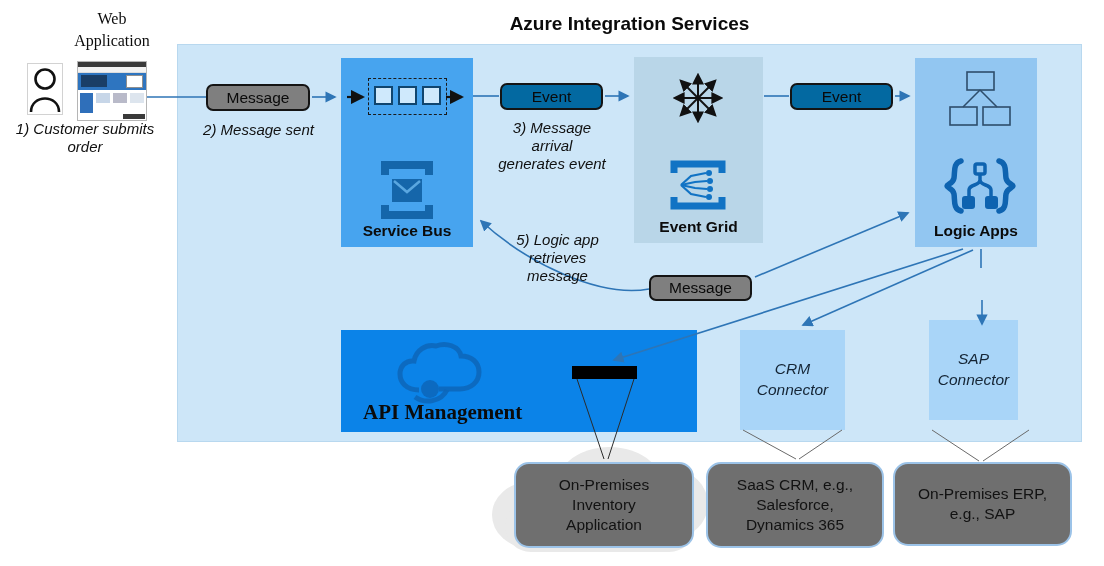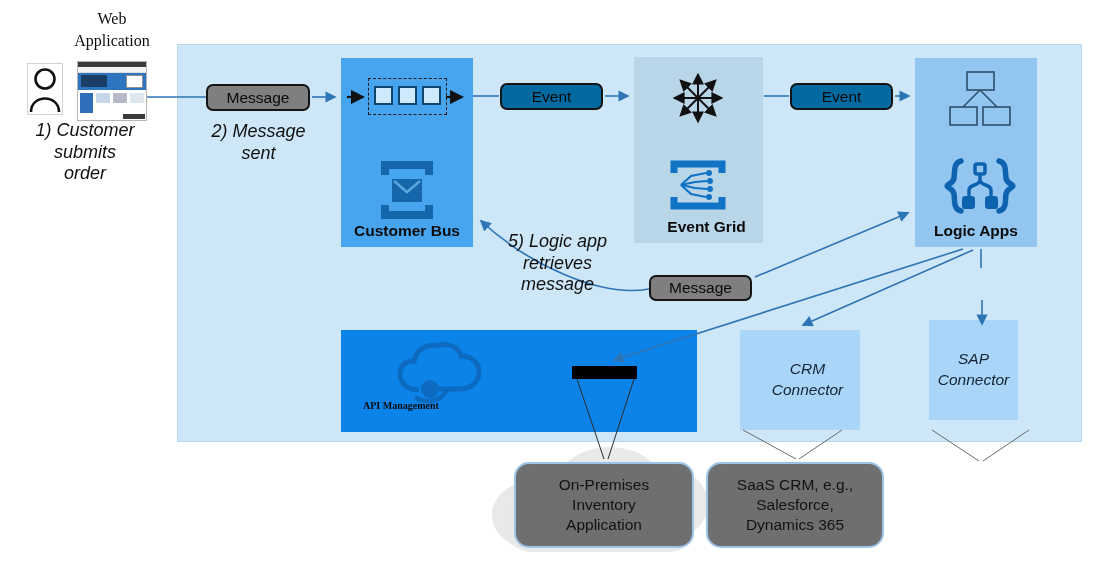--- a/index.html
+++ b/index.html
@@ -14,21 +14,21 @@
   #title{position:absolute;left:177px;top:13px;width:905px;text-align:center;
     font-size:19px;font-weight:bold;color:#0a0a0a;z-index:5;}
   .node{position:absolute;z-index:2;}
   .svclabel{position:absolute;left:0;width:100%;text-align:center;
     font-weight:bold;font-size:15.5px;color:#0b0b0b;}
   .badge{position:absolute;display:flex;align-items:center;justify-content:center;
     border:2px solid #141414;border-radius:7px;font-size:15.5px;color:#0a0a0a;
     box-sizing:border-box;z-index:4;}
   .badge.msg{background:#7f7f7f;}
   .badge.evt{background:#0369a1;}
-  .step{position:absolute;font-style:italic;font-size:18px;color:#101010;
+  .step{position:absolute;font-style:italic;font-size:15px;color:#101010;
     text-align:center;line-height:1.2;z-index:4;}
   .ext{position:absolute;background:#6f6f6f;border:2px solid #9cc3e8;border-radius:15px;
     color:#121212;display:flex;align-items:center;justify-content:center;text-align:center;
     font-size:15.5px;line-height:1.3;box-sizing:border-box;z-index:3;}
   .cloudpart{position:absolute;background:#e9e9e9;z-index:2;}
   .connector{display:flex;align-items:center;justify-content:center;text-align:center;
     font-style:italic;font-size:15.5px;color:#152535;background:#a9d5f8;line-height:1.35;}
   #overlay{position:absolute;left:0;top:0;z-index:3;pointer-events:none;}
   .qsq{position:absolute;width:19px;height:19px;background:#cfe9fc;
     border:2px solid #10456e;box-sizing:border-box;}
@@ -49,20 +49,21 @@
   #webthumb .t3{position:absolute;left:52px;top:31px;width:14px;height:10px;background:#dde5ee;}
   #webthumb .bb{position:absolute;right:1px;bottom:1px;width:22px;height:5px;background:#3a3a3a;}
 </style>
 </head>
 <body>
 
 <div id="canvas">
 
   <div id="panel"></div>
 
+  <div id="title">Azure Integration Services</div>
 
   <div class="abs pre" style="left:52px;top:8px;width:120px;text-align:center;font-size:16px;line-height:1.35;color:#0c0c0c;z-index:2;">Web
 Application</div>
 
   <div class="abs" style="left:27px;top:63px;width:36px;height:52px;background:#fff;border:1px solid #d2d2d2;box-sizing:border-box;z-index:2;">
     <svg width="34" height="50" viewBox="0 0 34 50">
       <circle cx="17" cy="15" r="9.5" fill="none" stroke="#111" stroke-width="2.6"></circle>
       <path d="M3,48 C3,30 31,30 31,48" fill="none" stroke="#111" stroke-width="2.6"></path>
     </svg>
   </div>
@@ -81,20 +82,22 @@
     <div class="bb"></div>
   </div>
 
   <div class="step pre" style="left:5px;top:120px;width:160px;">1) Customer submits
 order</div>
 
   <div class="badge msg" style="left:206px;top:84px;width:104px;height:27px;">Message</div>
   <div class="step" style="left:196px;top:121px;width:125px;">2) Message sent</div>
 
   <div class="badge evt" style="left:500px;top:83px;width:103px;height:27px;">Event</div>
+  <div class="step pre" style="left:492px;top:119px;width:120px;">3) Message arrival
+generates event</div>
 
   <div class="badge evt" style="left:790px;top:83px;width:103px;height:27px;">Event</div>
 
   <div class="step pre" style="left:505px;top:231px;width:105px;">5) Logic app
 retrieves
 message</div>
   <div class="badge msg" style="left:649px;top:275px;width:103px;height:26px;">Message</div>
 
   <div class="node" style="left:341px;top:58px;width:132px;height:189px;background:#47a4ef;">
     <div id="queuebox">
@@ -103,21 +106,21 @@
       <div class="qsq" style="left:53px;top:7px;"></div>
     </div>
     <div class="abs" style="left:37px;top:101px;">
       <svg width="58" height="62" viewBox="0 0 58 62">
         <path d="M7,16 V6 H51 V16" fill="none" stroke="#1566aa" stroke-width="8"></path>
         <rect x="14" y="20" width="30" height="23" fill="#1566aa"></rect>
         <path d="M16,22 L29,33 L42,22" fill="none" stroke="#5aa7e0" stroke-width="2.5"></path>
         <path d="M7,46 V56 H51 V46" fill="none" stroke="#1566aa" stroke-width="8"></path>
       </svg>
     </div>
-    <div class="svclabel" style="top:164px;">Customer Bus</div>
+    <div class="svclabel" style="top:164px;">Service Bus</div>
   </div>
 
   <div class="node" style="left:634px;top:57px;width:129px;height:186px;background:#b9d6e8;">
     <div class="abs" style="left:35px;top:12px;">
       <svg width="58" height="58" viewBox="0 0 58 58">
         <defs>
           <marker id="mk-star" viewBox="0 0 10 10" refX="8" refY="5" markerWidth="6" markerHeight="6" orient="auto">
             <path d="M0,0 L10,5 L0,10 z" fill="#111"></path>
           </marker>
         </defs>
@@ -144,21 +147,21 @@
           <path d="M14,28 L24,37 L39,40"></path>
         </g>
         <g fill="#1173c4">
           <circle cx="42" cy="16" r="3"></circle>
           <circle cx="43" cy="24" r="3"></circle>
           <circle cx="43" cy="32" r="3"></circle>
           <circle cx="42" cy="40" r="3"></circle>
         </g>
       </svg>
     </div>
-    <div class="svclabel" style="top:161px;padding-left:8px;">Event Grid</div>
+    <div class="svclabel" style="top:161px;">Event Grid</div>
   </div>
 
   <div class="node" style="left:915px;top:58px;width:122px;height:189px;background:#92c6f1;">
     <div class="abs" style="left:30px;top:12px;">
       <svg width="70" height="58" viewBox="0 0 70 58">
         <g fill="none" stroke="#2e4d6b" stroke-width="1.6">
           <rect x="22" y="2" width="27" height="18"></rect>
           <rect x="5" y="37" width="27" height="18"></rect>
           <rect x="38" y="37" width="27" height="18"></rect>
           <line x1="35" y1="20" x2="18" y2="37"></line>
@@ -186,40 +189,42 @@
   </div>
 
   <div class="node" style="left:341px;top:330px;width:356px;height:102px;background:#0b83e8;">
     <div class="abs" style="left:52px;top:8px;">
       <svg width="94" height="66" viewBox="0 0 94 66">
         <path d="M26,52 C13,52 7,44 7,36 C7,28 13,22 21,23 C23,12 33,6 43,8 C53,4 66,8 68,18 C78,18 86,24 86,34 C86,44 78,51 67,51 L46,51" fill="none" stroke="#0d66b8" stroke-width="5" opacity="0.85"></path>
         <circle cx="37" cy="51" r="9" fill="#0d66b8" opacity="0.85"></circle>
         <path d="M22,59 C32,66 48,64 54,52" fill="none" stroke="#0d66b8" stroke-width="5" opacity="0.85"></path>
       </svg>
     </div>
-    <div class="abs" style="left:22px;top:70px;font-weight:bold;font-size:10px;color:#0b0b0b;">API Management</div>
+    <div class="abs" style="left:22px;top:70px;font-weight:bold;font-size:21px;color:#0b0b0b;">API Management</div>
     <div id="apimbar"></div>
   </div>
 
-  <div class="node connector pre" style="left:740px;top:330px;width:105px;height:100px;padding-left:15px;">CRM
+  <div class="node connector pre" style="left:740px;top:330px;width:105px;height:100px;">CRM
 Connector</div>
   <div class="node connector pre" style="left:929px;top:320px;width:89px;height:100px;">SAP
 Connector</div>
 
   <div class="cloudpart" style="left:552px;top:447px;width:115px;height:95px;border-radius:50%;"></div>
   <div class="cloudpart" style="left:492px;top:482px;width:75px;height:66px;border-radius:50%;"></div>
   <div class="cloudpart" style="left:638px;top:470px;width:70px;height:68px;border-radius:50%;"></div>
   <div class="cloudpart" style="left:505px;top:500px;width:190px;height:52px;border-radius:26px;"></div>
 
   <div class="ext pre" style="left:514px;top:462px;width:180px;height:86px;">On-Premises
 Inventory
 Application</div>
   <div class="ext pre" style="left:706px;top:462px;width:178px;height:86px;">SaaS CRM, e.g.,
 Salesforce,
 Dynamics 365</div>
+  <div class="ext pre" style="left:893px;top:462px;width:179px;height:84px;">On-Premises ERP,
+e.g., SAP</div>
 
   <svg id="overlay" width="1104" height="566" viewBox="0 0 1104 566">
     <defs>
       <marker id="mk-b" viewBox="0 0 10 10" refX="8.5" refY="5" markerWidth="7" markerHeight="7" orient="auto">
         <path d="M0,0 L10,5 L0,10 z" fill="#2e75b6"></path>
       </marker>
       <marker id="mk-k" viewBox="0 0 10 10" refX="8.5" refY="5" markerWidth="6.5" markerHeight="6.5" orient="auto">
         <path d="M0,0 L10,5 L0,10 z" fill="#111"></path>
       </marker>
     </defs>

